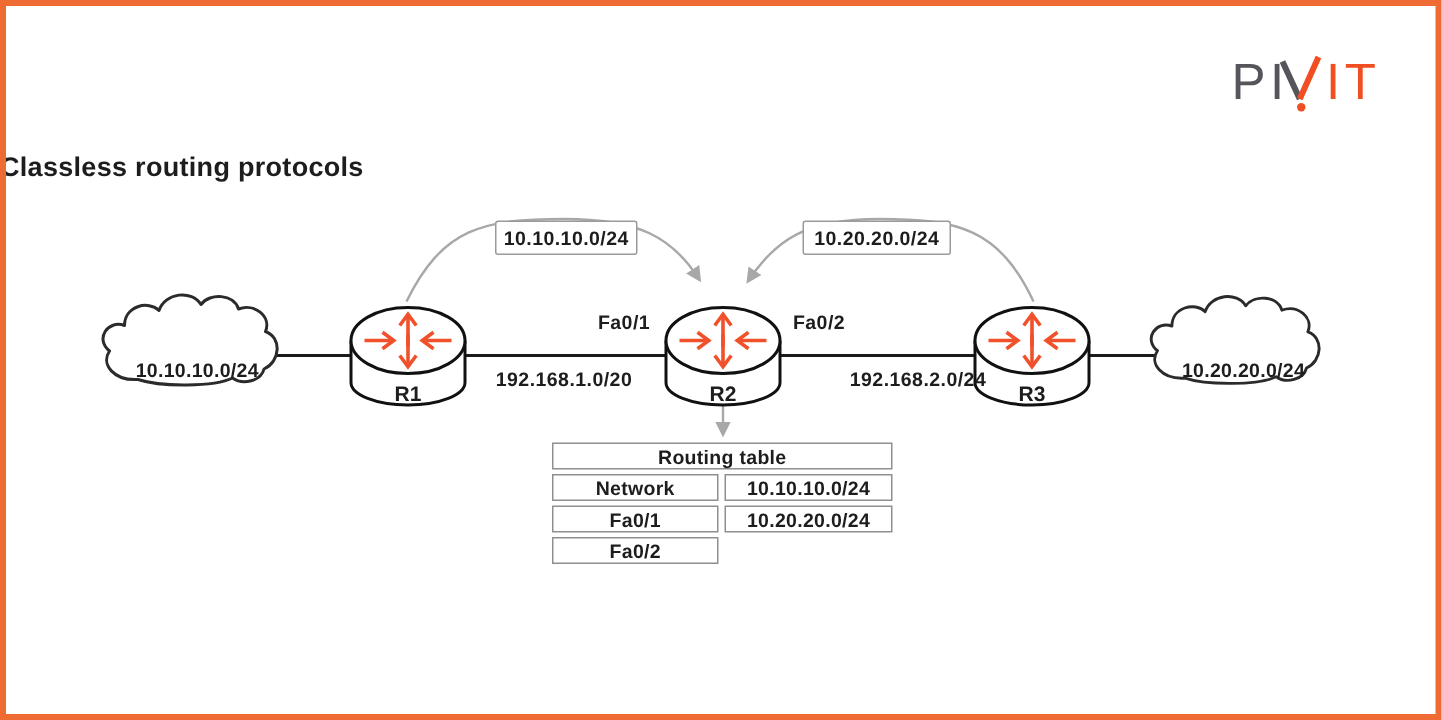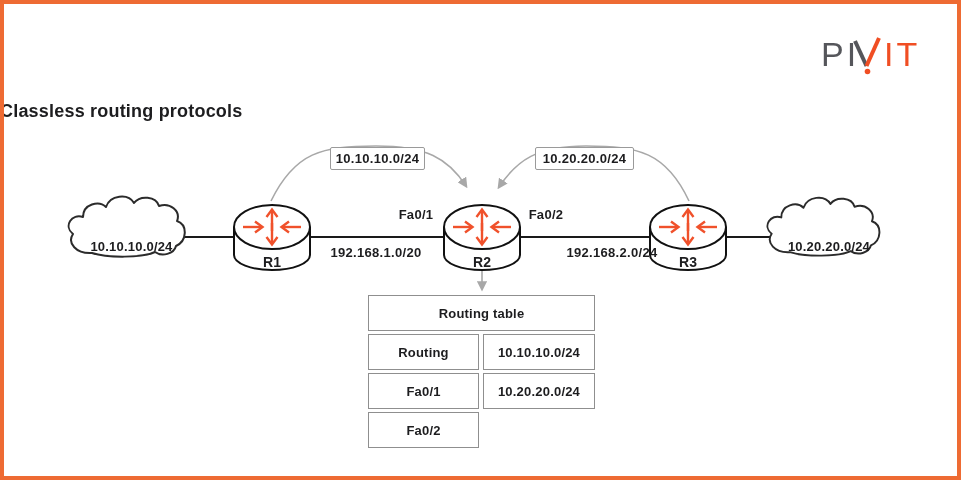--- a/index.html
+++ b/index.html
@@ -42,21 +42,21 @@
   .flabel {
     position: absolute; z-index: 3; font-size: 13px; font-weight: bold;
     color: #1d1d1f; letter-spacing: .3px; white-space: nowrap; text-align: center;
   }
   .rtable {
     position: absolute; left: 368px; top: 295px; width: 227px; z-index: 4;
     display: grid; grid-template-columns: 111px 112px;
     column-gap: 4px; row-gap: 3px;
   }
   .rtable .cell {
-    border: 1px solid #8f8f8f; background: #ffffff; height: 36px;
+    border: 1px solid #8f8f8f; background: #ffffff; height: 18px;
     display: flex; align-items: center; justify-content: center;
     font-size: 13px; font-weight: bold; color: #1d1d1f; letter-spacing: .2px;
   }
   .rtable .span2 { grid-column: 1 / span 2; }
 </style>
 </head>
 <body>
 
 <div class="canvas">
 
@@ -150,20 +150,20 @@
   <div class="adbox" style="left:535px; top:147px; width:99px;">10.20.20.0/24</div>
 
   <div class="flabel" style="left:396px; top:207px; width:40px;">Fa0/1</div>
   <div class="flabel" style="left:526px; top:207px; width:40px;">Fa0/2</div>
 
   <div class="flabel" style="left:328px; top:245px; width:96px;">192.168.1.0/20</div>
   <div class="flabel" style="left:536px; top:245px; width:96px;margin-left:28px;">192.168.2.0/24</div>
 
   <div class="rtable">
     <div class="cell span2">Routing table</div>
-    <div class="cell">Routing</div>
+    <div class="cell">Network</div>
     <div class="cell">10.10.10.0/24</div>
     <div class="cell">Fa0/1</div>
     <div class="cell">10.20.20.0/24</div>
     <div class="cell">Fa0/2</div>
   </div>
 
 </div>
 
 </body></html>

